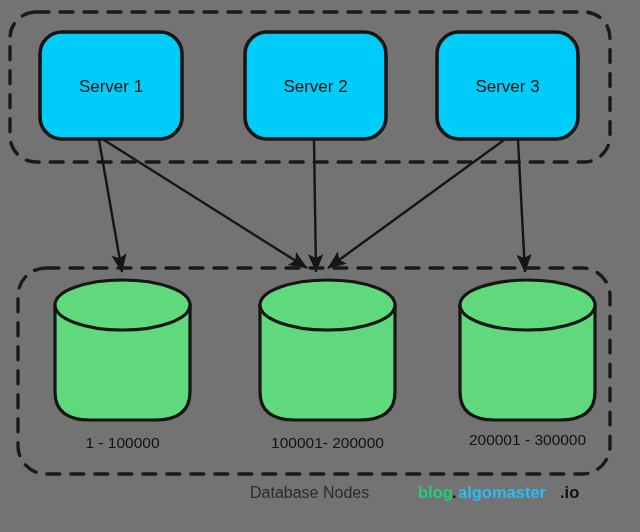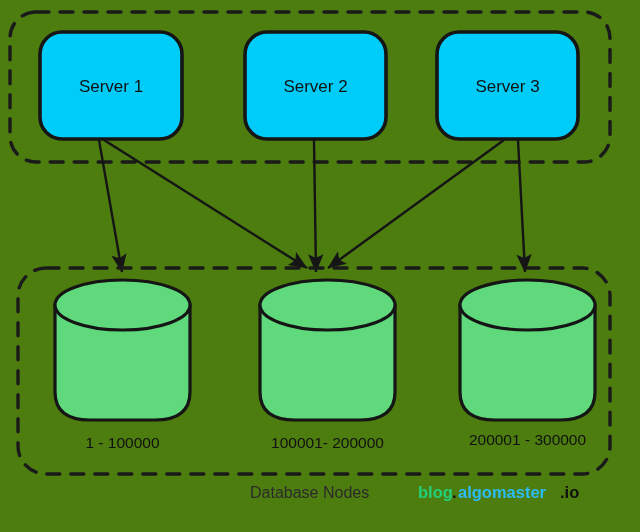--- a/index.html
+++ b/index.html
@@ -4,21 +4,21 @@
 <style>
   html, body {
     margin: 0;
     padding: 0;
     background: #ffffff;
   }
   #canvas {
     position: relative;
     width: 640px;
     height: 532px;
-    background: #4d7c0f;
+    background: #737373;
     font-family: "Liberation Sans", sans-serif;
     overflow: hidden;
   }
   #diagram-svg {
     position: absolute;
     top: 0;
     left: 0;
     width: 640px;
     height: 532px;
   }

